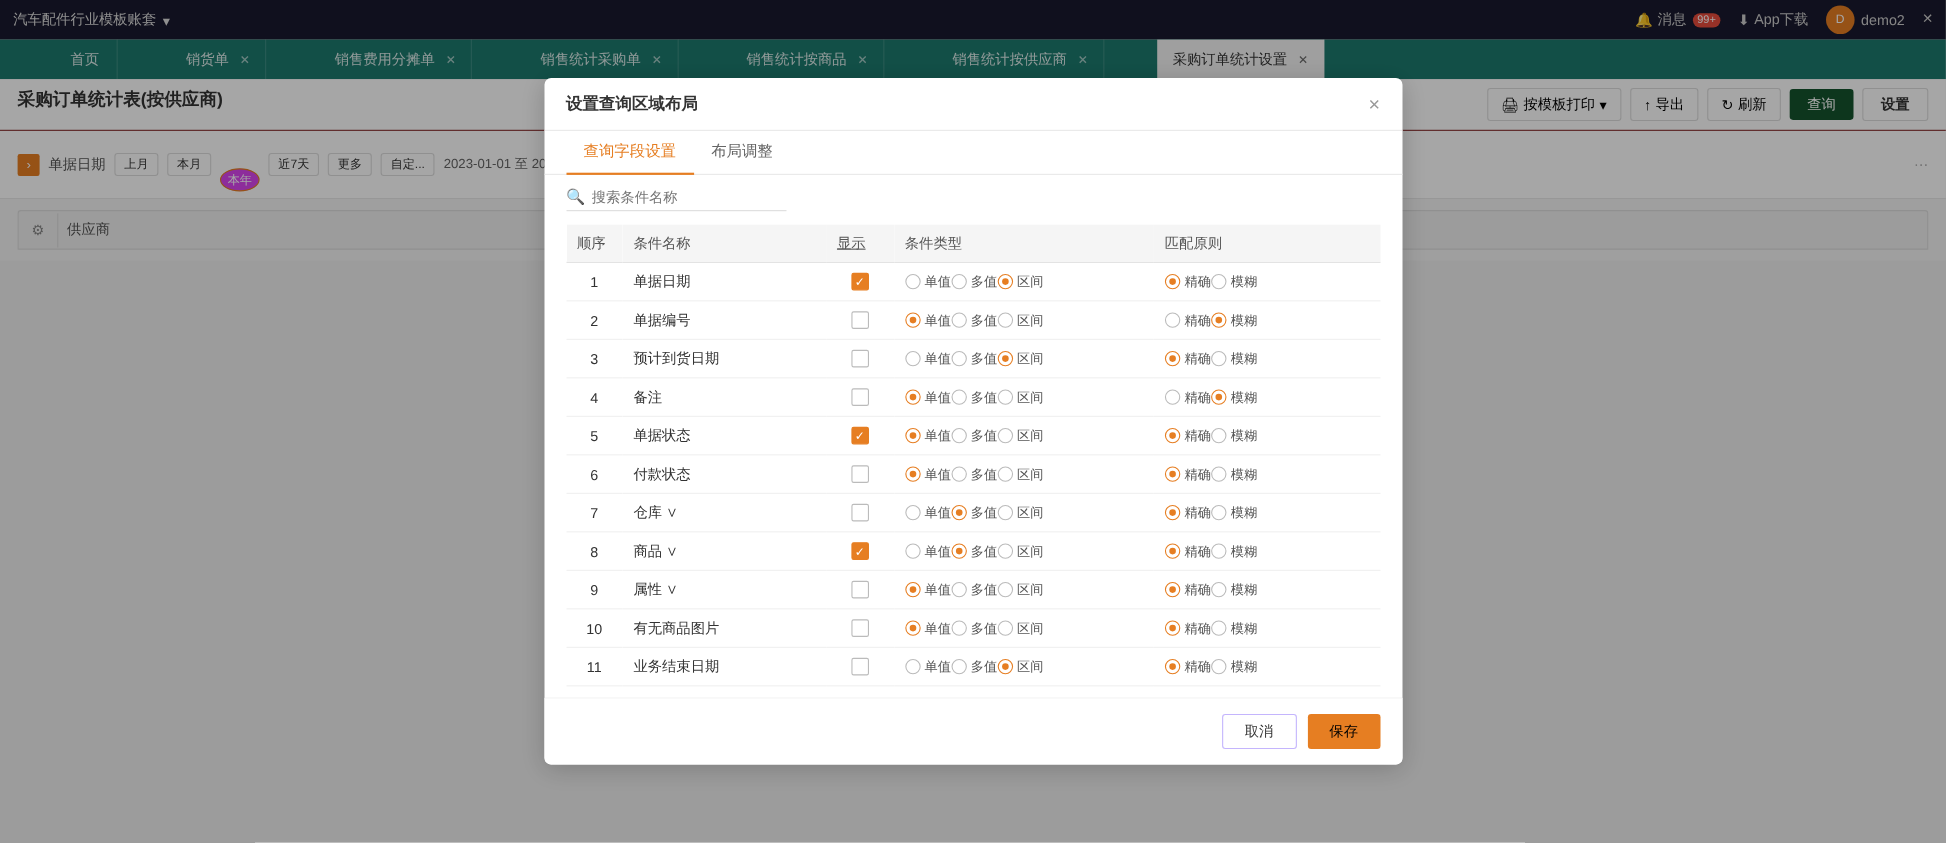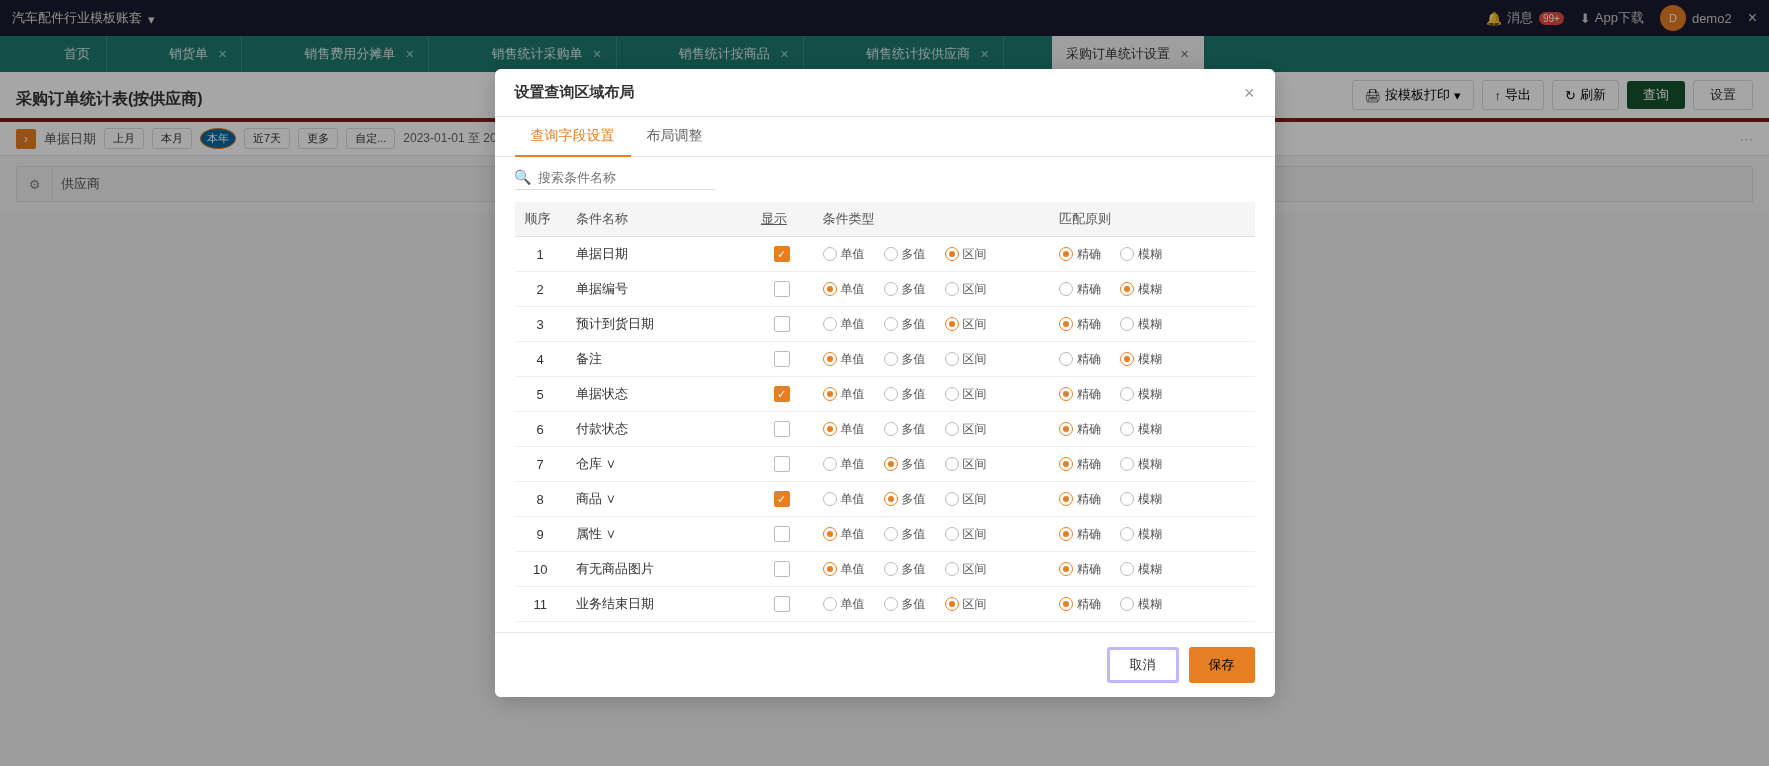--- a/index.html
+++ b/index.html
@@ -47,45 +47,45 @@
       color: #333;
     }
     .tab-close { font-size: 11px; opacity: 0.7; margin-left: 4px; }
     .tab-home { padding: 0 16px; }
 
     
     .page-header {
       background: #fff;
       padding: 8px 16px;
       display: flex;
-      align-items: flex-end;
+      align-items: flex-start;
       justify-content: space-between;
-      border-bottom: 4px solid #7f1d1d;
+      border-bottom: 1px solid #7f1d1d;
     }
     .page-title { font-size: 16px; font-weight: bold; color: #333; }
     .header-actions { display: flex; align-items: center; gap: 8px; }
     .btn-print, .btn-export, .btn-refresh {
       padding: 5px 12px; border: 1px solid #ddd; background: white; border-radius: 3px; cursor: pointer; font-size: 13px; display: flex; align-items: center; gap: 4px;
     }
     .btn-query { background: #14532d; color: white; border: none; padding: 5px 16px; border-radius: 3px; cursor: pointer; font-size: 13px; }
-    .btn-set { background: white; color: #333; border: 1px solid #ddd; padding: 5px 16px; border-radius: 3px; cursor: pointer; font-size: 13px; }
+    .btn-set { background: white; color: #333; border: 1px solid #ddd; padding: 5px 16px; border-radius: 3px; cursor: pointer; font-size: 13px; font-weight: bold; }
 
     
     .filter-bar {
       background: #fff;
       padding: 6px 16px;
       display: flex;
       align-items: center;
       gap: 8px;
       border-bottom: 1px solid #e8e8e8;
     }
     .filter-arrow { background: #e67e22; color: white; border: none; width: 20px; height: 20px; display: flex; align-items: center; justify-content: center; cursor: pointer; border-radius: 2px; font-size: 12px; }
     .filter-label { font-size: 13px; color: #555; }
     .filter-btn { padding: 2px 8px; border: 1px solid #ddd; background: white; border-radius: 3px; cursor: pointer; font-size: 11px; color: #333; }
-    .filter-btn.active { background: #0369a1; color: white; border-color: #e67e22; border-radius: 50%; padding: 2px 6px; }
+    .filter-btn.active { background: #d946ef; color: white; border-color: #e67e22; border-radius: 50%; padding: 2px 6px; margin-top: 28px; }
     .filter-date { color: #666; font-size: 12px; }
 
     
     .table-area { background: #f5f5f5; padding: 10px 16px; }
     .table-header-row { display: flex; align-items: center; gap: 0; background: #f0f0f0; border: 1px solid #ddd; border-radius: 3px 3px 0 0; }
     .col-gear { width: 36px; text-align: center; padding: 8px; border-right: 1px solid #ddd; color: #888; }
     .col-supplier { flex: 1; padding: 8px; font-size: 13px; color: #555; border-right: 1px solid #ddd; }
     .col-supplier2 { flex: 1; padding: 8px; font-size: 13px; color: #555; }
 
     
@@ -143,38 +143,38 @@
     .col-show { width: 60px; text-align: center; text-decoration: underline; }
     .col-type { width: 230px; }
     .col-match { width: 200px; }
 
     
     .cb { width: 16px; height: 16px; border: 1.5px solid #bbb; border-radius: 2px; display: inline-flex; align-items: center; justify-content: center; cursor: pointer; background: white; vertical-align: middle; }
     .cb.checked { background: #e67e22; border-color: #e67e22; }
     .cb.checked::after { content: '✓'; color: white; font-size: 11px; }
 
     
-    .radio-group { display: flex; gap: 19px; align-items: center; }
+    .radio-group { display: flex; gap: 0; align-items: center; }
     .radio-item { display: flex; align-items: center; gap: 4px; cursor: pointer; }
     .radio-circle { width: 14px; height: 14px; border-radius: 50%; border: 1.5px solid #bbb; display: inline-flex; align-items: center; justify-content: center; background: white; flex-shrink: 0; }
     .radio-circle.selected { border-color: #e67e22; }
     .radio-circle.selected::after { content: ''; width: 6px; height: 6px; border-radius: 50%; background: #e67e22; display: block; }
     .radio-label { font-size: 12px; color: #555; }
 
     
     .modal-footer {
       padding: 14px 20px;
       border-top: 1px solid #e8e8e8;
       display: flex;
       justify-content: flex-end;
       gap: 10px;
       background: white;
       border-radius: 0 0 6px 6px;
     }
-    .btn-cancel { padding: 6px 20px; border: 3px solid #c4b5fd; background: white; border-radius: 3px; cursor: pointer; font-size: 13px; color: #333; }
+    .btn-cancel { padding: 6px 20px; border: 1px solid #c4b5fd; background: white; border-radius: 3px; cursor: pointer; font-size: 13px; color: #333; }
     .btn-save { padding: 6px 20px; border: none; background: #e67e22; color: #000000; border-radius: 3px; cursor: pointer; font-size: 13px; }
 
     
     .modal-table-wrap::-webkit-scrollbar { width: 6px; }
     .modal-table-wrap::-webkit-scrollbar-track { background: #f5f5f5; }
     .modal-table-wrap::-webkit-scrollbar-thumb { background: #ccc; border-radius: 3px; }
   </style>
 </head>
 <body>
 

